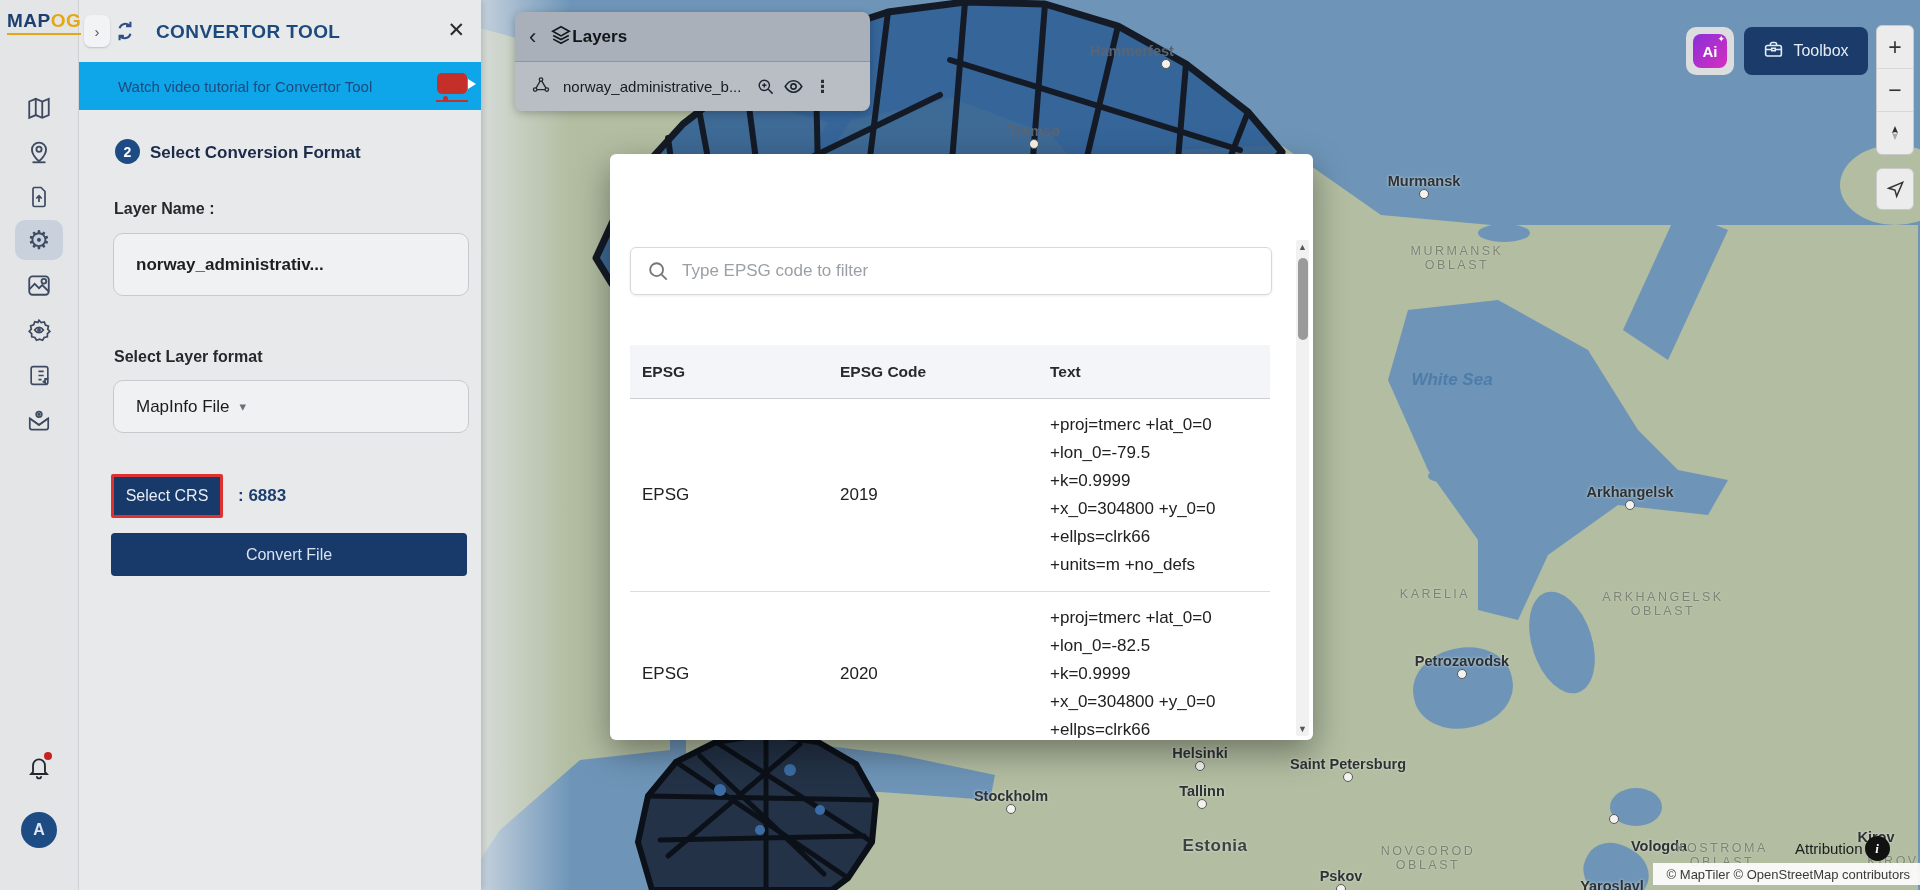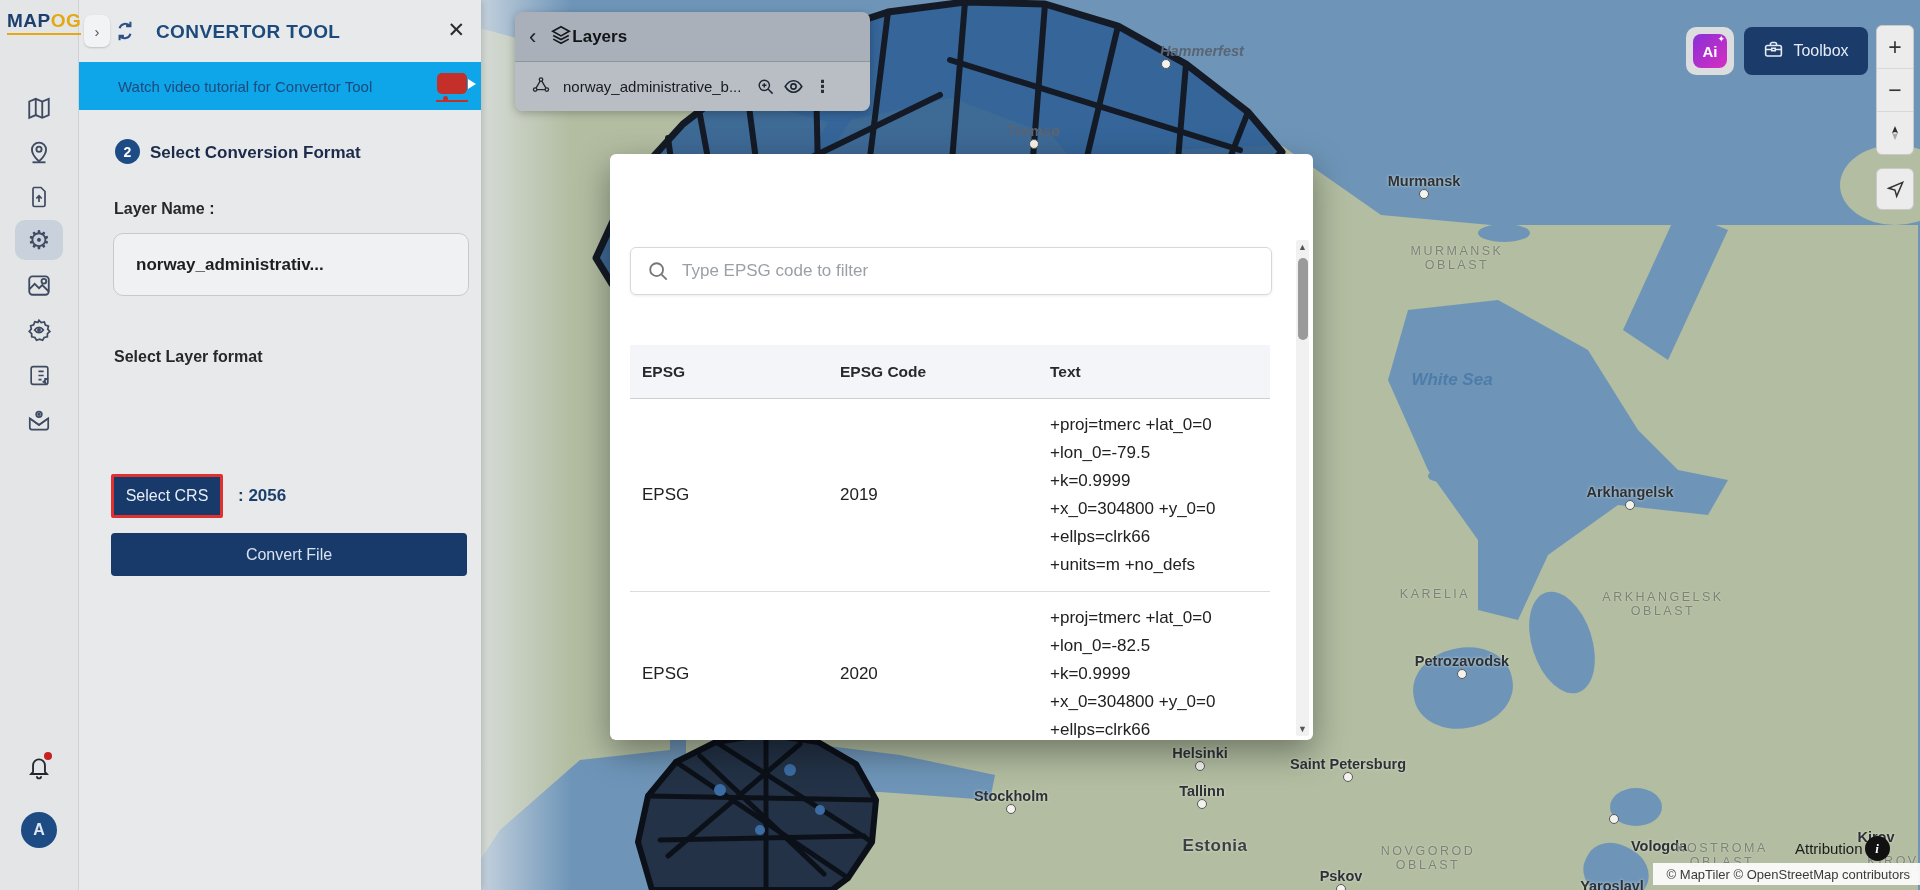--- a/index.html
+++ b/index.html
@@ -170,21 +170,21 @@
     <g fill="#3b6da4">
       <circle cx="720" cy="790" r="6"></circle>
         <circle cx="790" cy="770" r="6"></circle>
         <circle cx="760" cy="830" r="5"></circle>
         <circle cx="820" cy="810" r="5"></circle>
     </g>
   </svg>
 
   <div class="shape edge-fade"></div>
   <div id="map-labels-host" style="position:absolute;left:-78px;top:0;width:1920px;height:890px;">
-      <div class="mlabel city-muted" style="left: 1202px; top: 51px; font-style: italic;">Hammerfest</div>
+      <div class="mlabel city-muted" style="left: 1132px; top: 51px;">Hammerfest</div>
       <div class="mdot" style="left: 1166px; top: 64px;"></div>
       <div class="mlabel city-muted" style="left: 1034px; top: 131px;">Tromsø</div>
       <div class="mdot" style="left: 1034px; top: 144px;"></div>
       <div class="mlabel city" style="left: 1424px; top: 181px;">Murmansk</div>
       <div class="mdot" style="left: 1424px; top: 194px;"></div>
       <div class="mlabel region" style="left: 1457px; top: 258px;">MURMANSK
 OBLAST</div>
       <div class="mlabel water" style="left: 1452px; top: 380px;">White Sea</div>
       <div class="mlabel city" style="left: 1630px; top: 492px;">Arkhangelsk</div>
       <div class="mdot" style="left: 1630px; top: 505px;"></div>
@@ -324,25 +324,29 @@
 
   <div id="step-badge">2</div>
   <div id="step-label">Select Conversion Format</div>
 
   <div class="fld-label" id="layer-label">Layer Name :</div>
   <div id="layer-input">
       <span>norway_administrativ...</span>
     </div>
 
   <div class="fld-label" id="export-label">Select Layer format</div>
+  <div id="export-select">
+    <span class="val">MapInfo File</span>
+    <span class="caret">▾</span>
+  </div>
 
   <div id="crs-btn">
       <span>Select CRS</span>
     </div>
-  <div id="crs-val">: 2056</div>
+  <div id="crs-val">: 6883</div>
 
   <div id="convert-btn">
       <span>Convert File</span>
     </div>
 </div>
 
 <div id="layers">
   <div id="layers-head">
     <span id="layers-back">‹</span>
     <span id="layers-ic">

